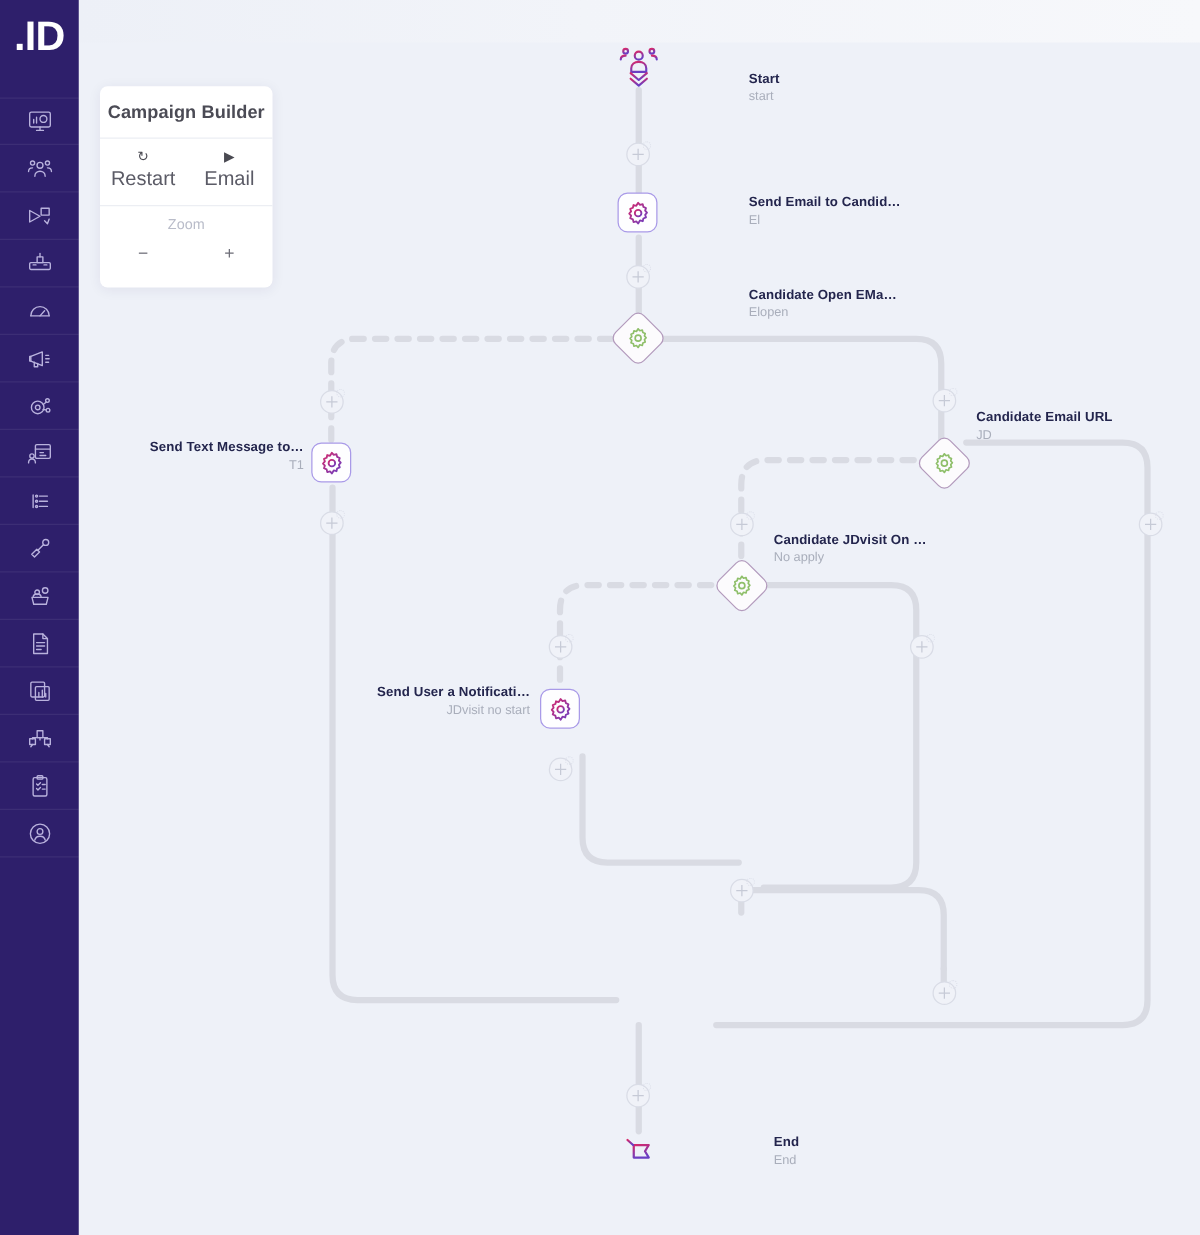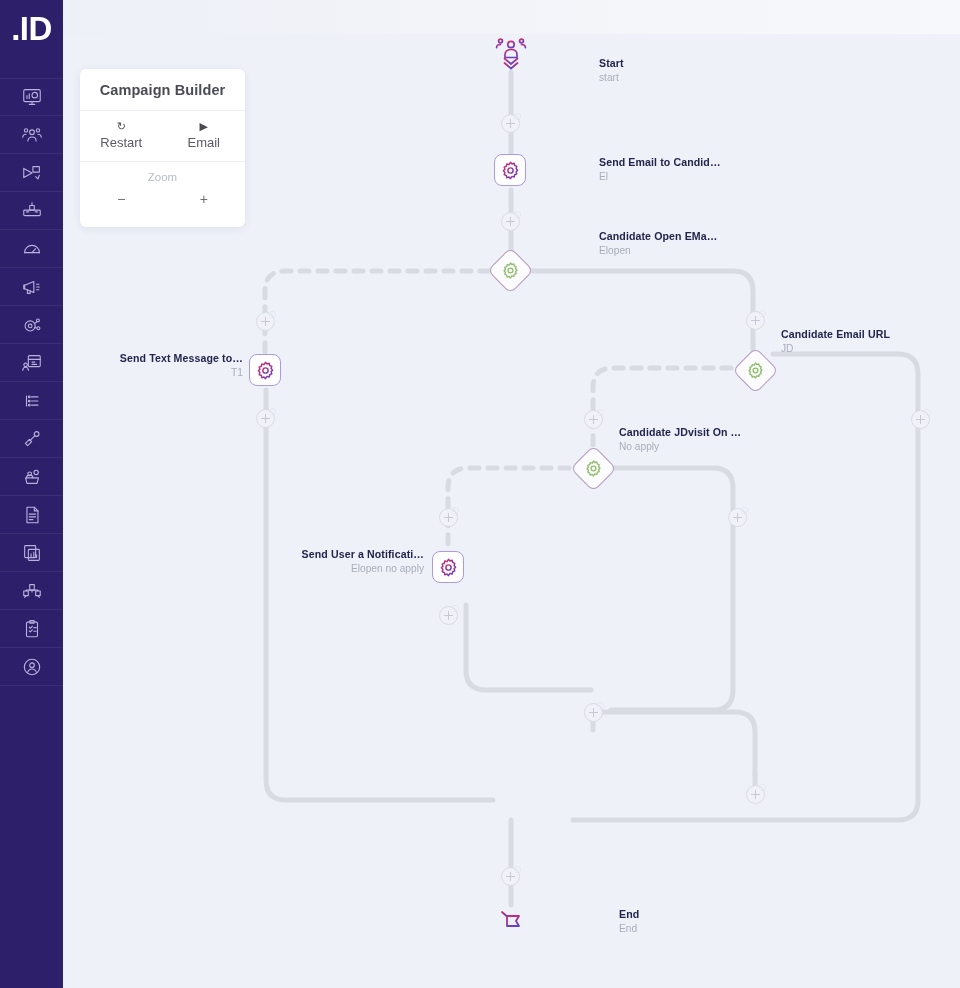--- a/index.html
+++ b/index.html
@@ -57,21 +57,21 @@
     left: 63px; top: 0;
     width: 897px; height: 34px;
     background: linear-gradient(90deg, #edf0f7 0%, #f2f4f9 45%, #f7f8fb 100%);
     z-index: 5;
   }
 
   
   #builder-panel {
     position: absolute;
     left: 80px; top: 69px;
-    width: 165px;
+    width: 138px;
     background: #ffffff;
     border-radius: 6px;
     box-shadow: 0 2px 10px rgba(40,30,90,0.07);
     z-index: 30;
     padding-bottom: 14px;
   }
   #builder-title {
     text-align: center;
     font-size: 14.5px;
     font-weight: 700;
@@ -91,21 +91,21 @@
     cursor: pointer;
   }
   .builder-action .ba-ico {
     font-size: 11px;
     color: #4a4a52;
     line-height: 14px;
     display: block;
   }
   .builder-action .ba-lbl {
     display: block;
-    font-size: 13px;
+    font-size: 16px;
     color: #5b5b66;
     margin-top: 2px;
   }
   #zoom-label {
     text-align: center;
     font-size: 11.5px;
     color: #b9bcc9;
     padding: 9px 0 0 0;
   }
   #zoom-row {
@@ -584,21 +584,21 @@
         <svg width="21" height="21" viewBox="0 0 24 24">
           <g fill="none" stroke="url(#gearGrad)" stroke-width="1.7" stroke-linejoin="round">
             <circle cx="12" cy="12" r="3"></circle>
             <path d="M12 2.6l1.7 1.9 2.5-.7.6 2.5 2.4 1-.8 2.4 1.7 1.9-1.7 1.9.8 2.4-2.4 1-.6 2.5-2.5-.7L12 21.4l-1.7-1.9-2.5.7-.6-2.5-2.4-1 .8-2.4L3.9 12.4l1.7-1.9-.8-2.4 2.4-1 .6-2.5 2.5.7z"></path>
           </g>
         </svg>
       </div>
     </div>
     <div class="node-label lbl-left" style="left:64px; top:548px; width:297px;">
       <span class="nl-title">Send User a Notificati…</span>
-      <span class="nl-sub">Elopen no apply</span>
+      <span class="nl-sub">JDvisit no start</span>
     </div>
 
     <div class="node node-end" style="left:433px; top:905px;">
       <svg width="32" height="40" viewBox="0 0 32 40">
         <g fill="none" stroke="url(#startGrad)" stroke-width="1.8" stroke-linecap="round" stroke-linejoin="round">
           <path d="M11 36V10"></path>
           <path d="M11 11h12l-3 5 3 5H11z"></path>
           <path d="M6 7l4.5 4"></path>
           <path d="M6 36h10"></path>
         </g>

